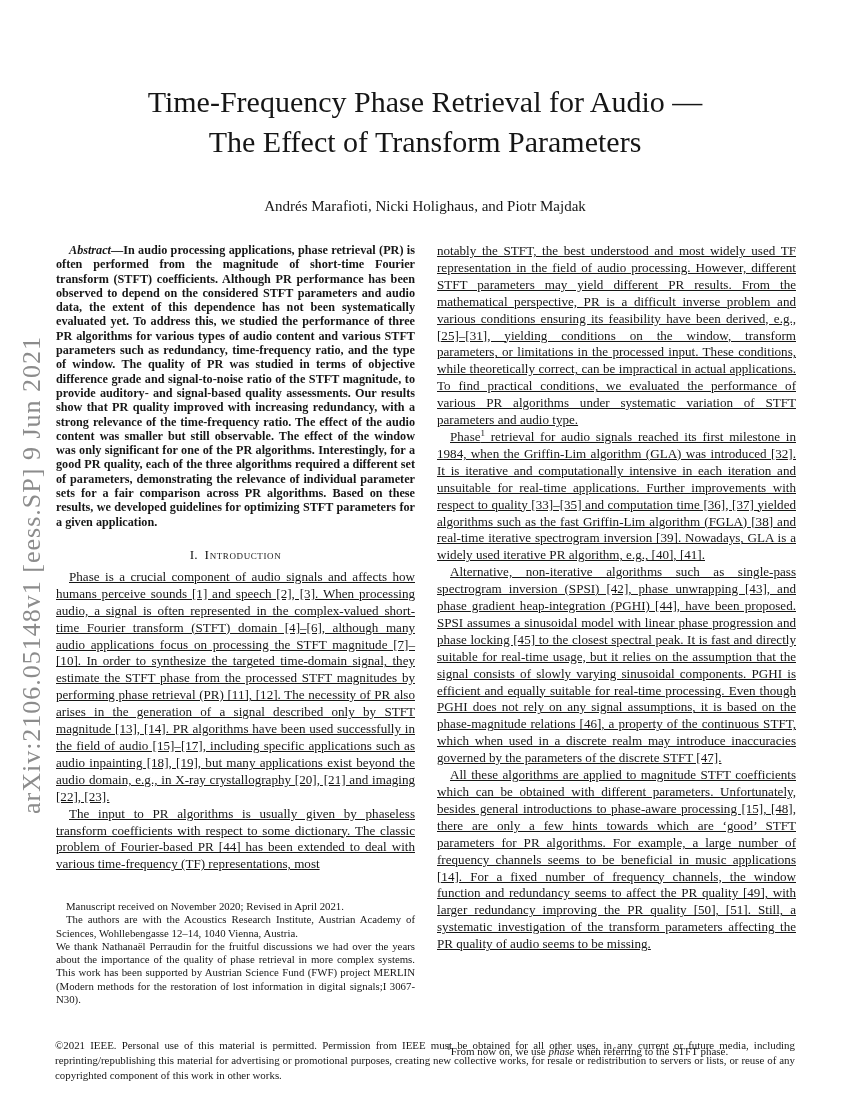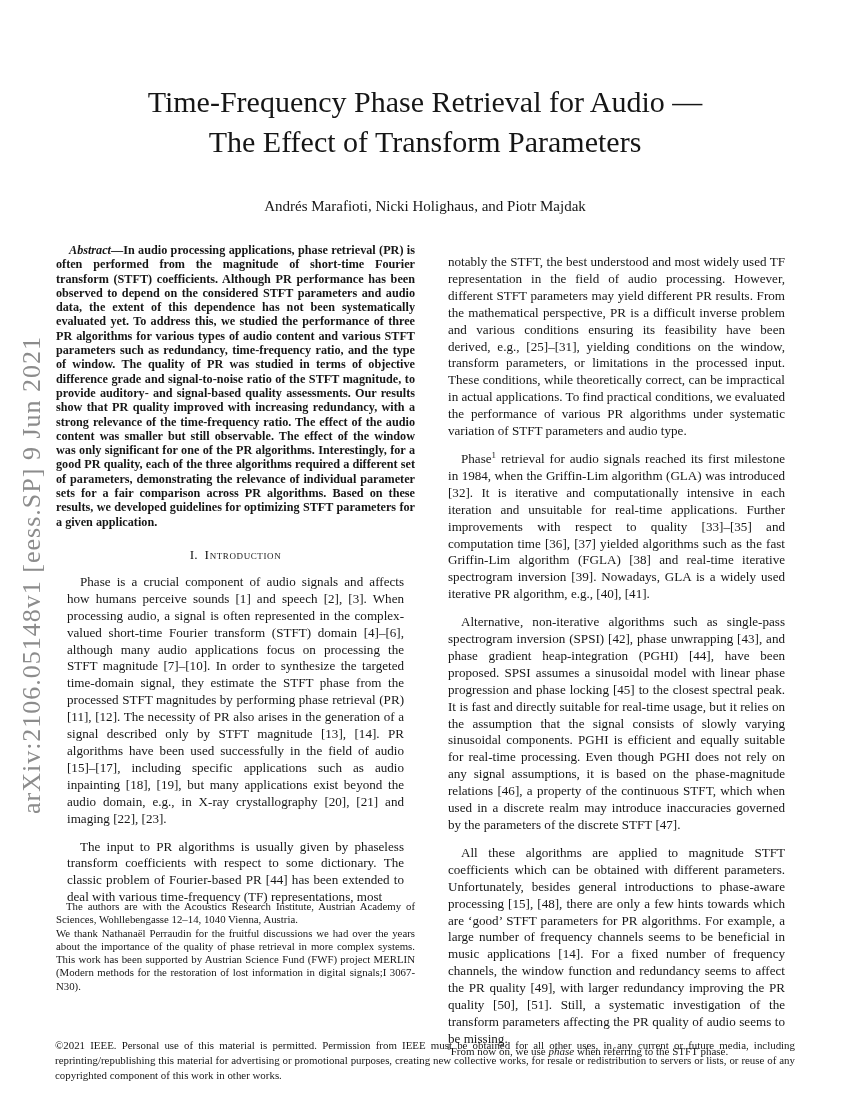--- a/index.html
+++ b/index.html
@@ -30,21 +30,21 @@
     position:absolute; left:0; top:166px; width:850px;
     text-align:center; font-size:15px;margin-top:32px;
   }
   
   .col {
     position:absolute; top:243px; width:359px;
     text-align:justify; hyphens:auto; -webkit-hyphens:auto;
   }
   .col-left  { left:56px; }
   .col-right { left:437px; }
-  .body { font-size:13.1px; line-height:16.9px; margin:11px; }
+  .body { font-size:13.1px; line-height:16.9px; margin:0;text-decoration:underline; }
   .indent { text-indent:13px; }
   .abstract {
     font-size:12.2px; line-height:14.3px; font-weight:bold;
     margin:0 0 18px 0; text-indent:13px;
   }
   .abs-label { font-style:italic; }
   .sec-head {
     text-align:center; font-size:13.4px; margin:8px 0 6px 0;
   }
   .sec-title { font-variant:small-caps; letter-spacing:0.6px; margin-left:7px; }
@@ -89,20 +89,21 @@
 
     <div class="sec-head">
       <span class="sec-num">I.</span><span class="sec-title">Introduction</span>
     </div>
 
     <p class="body indent">Phase is a crucial component of audio signals and affects how humans perceive sounds [1] and speech [2], [3]. When processing audio, a signal is often represented in the complex-valued short-time Fourier transform (STFT) domain [4]–[6], although many audio applications focus on processing the STFT magnitude [7]–[10]. In order to synthesize the targeted time-domain signal, they estimate the STFT phase from the processed STFT magnitudes by performing phase retrieval (PR) [11], [12]. The necessity of PR also arises in the generation of a signal described only by STFT magnitude [13], [14]. PR algorithms have been used successfully in the field of audio [15]–[17], including specific applications such as audio inpainting [18], [19], but many applications exist beyond the audio domain, e.g., in X-ray crystallography [20], [21] and imaging [22], [23].</p>
     <p class="body indent">The input to PR algorithms is usually given by phaseless transform coefficients with respect to some dictionary. The classic problem of Fourier-based PR [44] has been extended to deal with various time-frequency (TF) representations, most</p>
   </div>
 
   <div class="authornote">
+    <p class="fn fn-indent">Manuscript received on November 2020; Revised in April 2021.</p>
     <p class="fn fn-indent">The authors are with the Acoustics Research Institute, Austrian Academy of Sciences, Wohllebengasse 12–14, 1040 Vienna, Austria.</p>
     <p class="fn">We thank Nathanaël Perraudin for the fruitful discussions we had over the years about the importance of the quality of phase retrieval in more complex systems. This work has been supported by Austrian Science Fund (FWF) project MERLIN (Modern methods for the restoration of lost information in digital signals;I 3067-N30).</p>
   </div>
 
   <div class="col col-right">
     <p class="body">notably the STFT, the best understood and most widely used TF representation in the field of audio processing. However, different STFT parameters may yield different PR results. From the mathematical perspective, PR is a difficult inverse problem and various conditions ensuring its feasibility have been derived, e.g., [25]–[31], yielding conditions on the window, transform parameters, or limitations in the processed input. These conditions, while theoretically correct, can be impractical in actual applications. To find practical conditions, we evaluated the performance of various PR algorithms under systematic variation of STFT parameters and audio type.</p>
     <p class="body indent"><span>Phase</span><sup>1</sup><span> retrieval for audio signals reached its first milestone in 1984, when the Griffin-Lim algorithm (GLA) was introduced [32]. It is iterative and computationally intensive in each iteration and unsuitable for real-time applications. Further improvements with respect to quality [33]–[35] and computation time [36], [37] yielded algorithms such as the fast Griffin-Lim algorithm (FGLA) [38] and real-time iterative spectrogram inversion [39]. Nowadays, GLA is a widely used iterative PR algorithm, e.g., [40], [41].</span></p>
     <p class="body indent">Alternative, non-iterative algorithms such as single-pass spectrogram inversion (SPSI) [42], phase unwrapping [43], and phase gradient heap-integration (PGHI) [44], have been proposed. SPSI assumes a sinusoidal model with linear phase progression and phase locking [45] to the closest spectral peak. It is fast and directly suitable for real-time usage, but it relies on the assumption that the signal consists of slowly varying sinusoidal components. PGHI is efficient and equally suitable for real-time processing. Even though PGHI does not rely on any signal assumptions, it is based on the phase-magnitude relations [46], a property of the continuous STFT, which when used in a discrete realm may introduce inaccuracies governed by the parameters of the discrete STFT [47].</p>
     <p class="body indent">All these algorithms are applied to magnitude STFT coefficients which can be obtained with different parameters. Unfortunately, besides general introductions to phase-aware processing [15], [48], there are only a few hints towards which are ‘good’ STFT parameters for PR algorithms. For example, a large number of frequency channels seems to be beneficial in music applications [14]. For a fixed number of frequency channels, the window function and redundancy seems to affect the PR quality [49], with larger redundancy improving the PR quality [50], [51]. Still, a systematic investigation of the transform parameters affecting the PR quality of audio seems to be missing.</p>
   </div>

